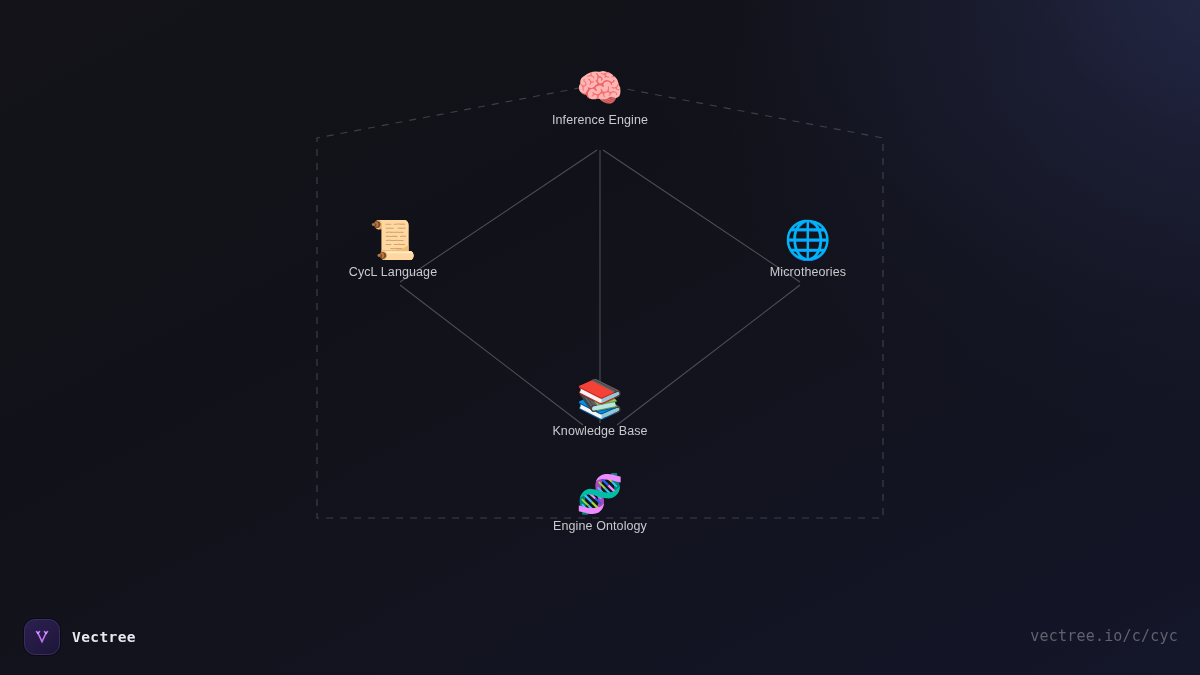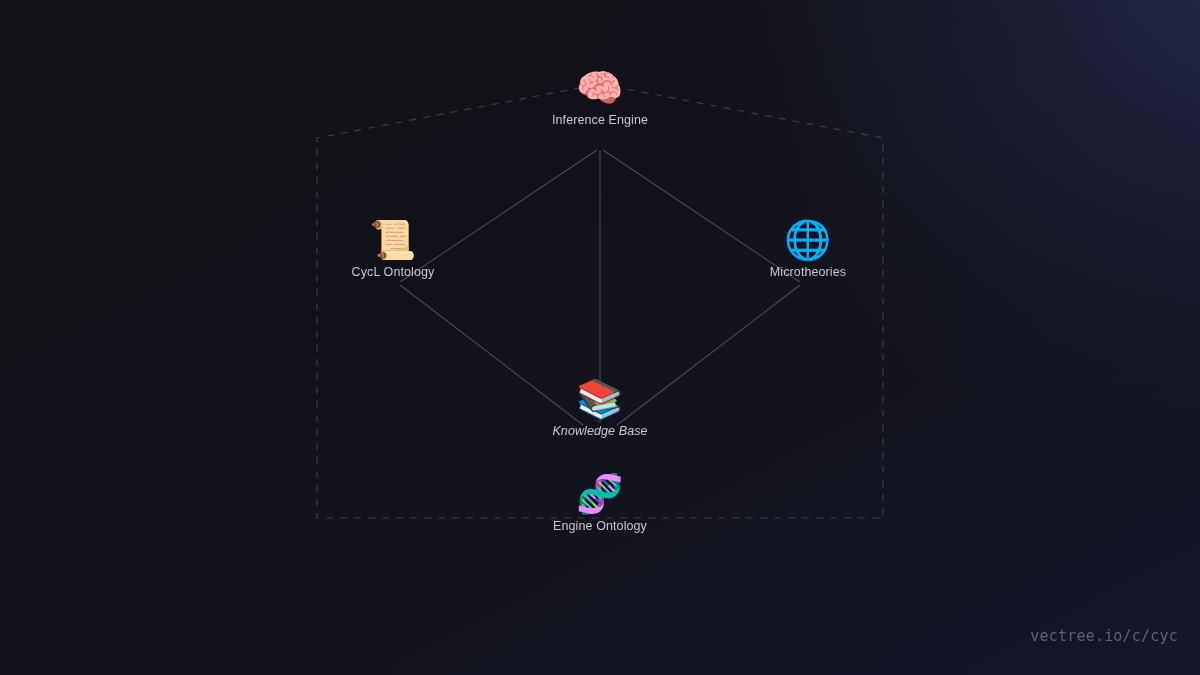--- a/index.html
+++ b/index.html
@@ -130,34 +130,52 @@
       </g>
   </svg>
 
   <div id="nodes">
       <div class="node" style="left: 600px; top: 97px;">
         <span class="node-icon">🧠</span>
         <span class="node-label" style="color: rgb(201, 202, 206);">Inference Engine</span>
       </div>
       <div class="node" style="left: 393px; top: 249px;">
         <span class="node-icon">📜</span>
-        <span class="node-label" style="color: rgb(201, 202, 206);">CycL Ontology</span>
+        <span class="node-label" style="color: rgb(201, 202, 206);">CycL Language</span>
       </div>
       <div class="node" style="left: 808px; top: 249px;">
         <span class="node-icon">🌐</span>
         <span class="node-label" style="color: rgb(201, 202, 206);">Microtheories</span>
       </div>
       <div class="node" style="left: 600px; top: 408px;">
         <span class="node-icon">📚</span>
-        <span class="node-label" style="color: rgb(201, 202, 206); font-style: italic;">Knowledge Base</span>
+        <span class="node-label" style="color: rgb(201, 202, 206);">Knowledge Base</span>
       </div>
       <div class="node" style="left: 600px; top: 503px;">
         <span class="node-icon">🧬</span>
         <span class="node-label" style="color: rgb(201, 202, 206);">Engine Ontology</span>
       </div>
     </div>
 
   <div id="brand">
+    <div id="brand-row">
+      <span id="brand-logo">
+        <svg class="glyph-svg" width="20" height="20" viewBox="0 0 24 24" xmlns="http://www.w3.org/2000/svg">
+          <g stroke="#c174f5" stroke-width="1.9" stroke-linecap="round" fill="none">
+            <path d="M7.2 7.4 L12 17.6 L16.8 7.4"></path>
+            <path d="M5.4 5.6 L7.2 7.4"></path>
+            <path d="M9.0 5.6 L7.2 7.4"></path>
+            <path d="M15.0 5.6 L16.8 7.4"></path>
+            <path d="M18.6 5.6 L16.8 7.4"></path>
+          </g>
+          <g fill="#e3a8ff">
+            <circle cx="7.2" cy="7.4" r="1.15"></circle>
+            <circle cx="16.8" cy="7.4" r="1.15"></circle>
+          </g>
+        </svg>
+      </span>
+      <span id="brand-name">Vectree</span>
+    </div>
   </div>
 
   <div id="site-url">vectree.io/c/cyc</div>
 
 </div>
 
 </body></html>

